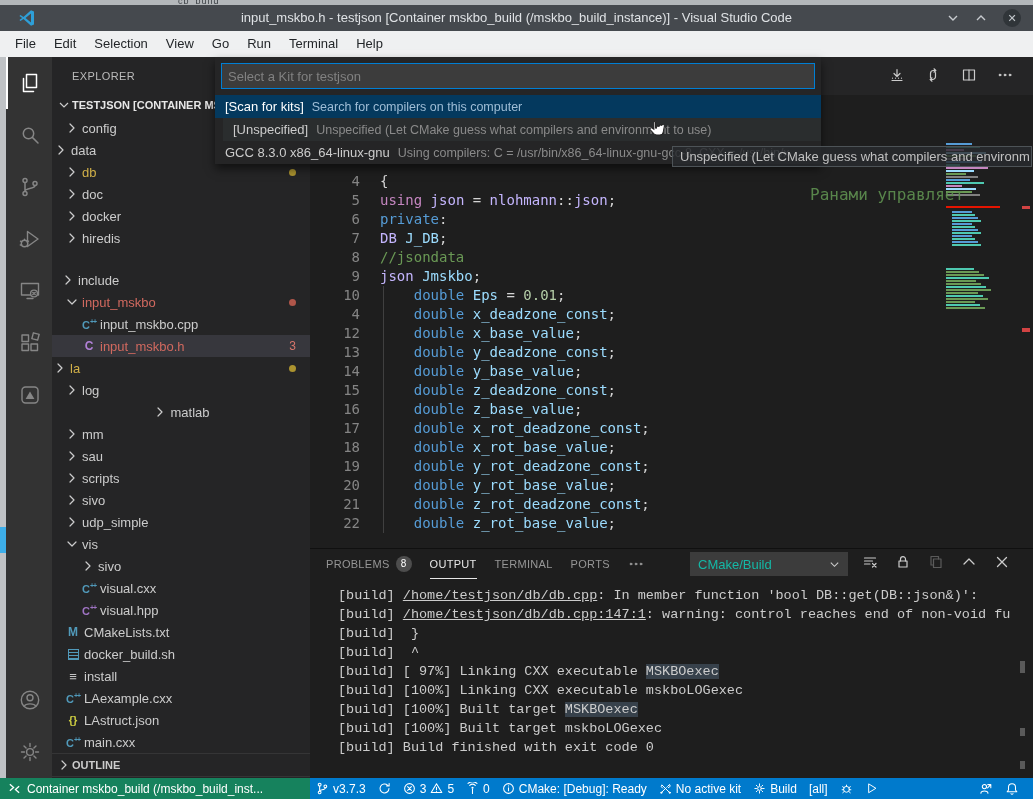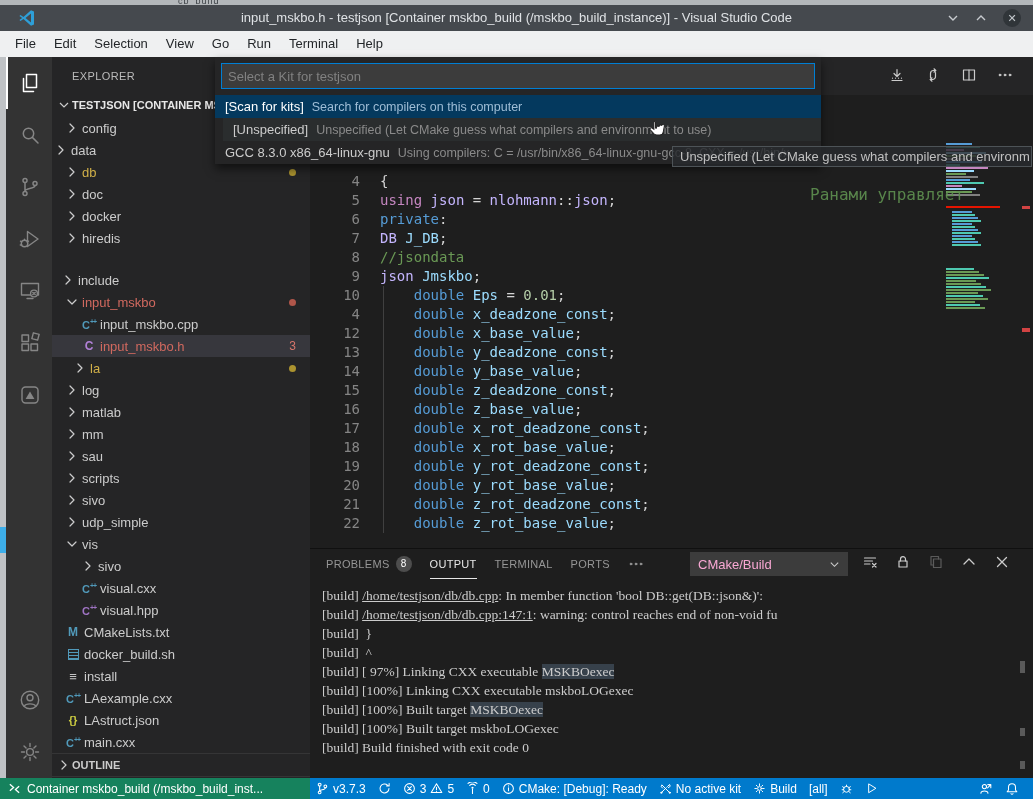--- a/index.html
+++ b/index.html
@@ -69,26 +69,26 @@
   #mm-red{position:absolute;left:0;top:63px;width:54px;height:2px;background:#e51400;}
   .ruler-mark{position:absolute;width:8px;background:#d14343;}
   
   #panel{left:310px;top:548px;width:723px;height:230px;background:#1e1e1e;border-top:1px solid #101010;box-sizing:border-box;color:#cccccc;overflow:hidden;}
   #panel-tabs-row{position:absolute;left:0;top:0;width:723px;height:30px;display:flex;align-items:center;}
   #panel-tabs{display:flex;align-items:center;padding-left:16px;gap:18px;}
   .ptab{font-size:11px;letter-spacing:.3px;color:#969696;display:flex;align-items:center;gap:6px;height:29px;border-bottom:1px solid transparent;box-sizing:border-box;}
   .ptab.active{color:#e7e7e7;border-bottom-color:#e7e7e7;text-align:right;}
   .pbadge{background:#4d4d4d;color:#ffffff;font-size:10px;border-radius:50%;width:16px;height:16px;display:flex;align-items:center;justify-content:center;letter-spacing:0;}
   .pmore{color:#969696;font-size:14px;letter-spacing:1px;}
-  #channel-select{position:absolute;left:380px;top:3px;width:158px;height:24px;background:#3c3c3c;color:#f9a8d4;font-size:13px;display:flex;align-items:center;padding:0 8px;box-sizing:border-box;}
+  #channel-select{position:absolute;left:380px;top:3px;width:158px;height:24px;background:#3c3c3c;color:#14b8a6;font-size:13px;display:flex;align-items:center;padding:0 8px;box-sizing:border-box;}
   #channel-select .sel-chev{margin-left:auto;color:#cccccc;font-size:10px;}
   #panel-actions{position:absolute;right:22px;top:4px;display:flex;gap:15px;color:#cccccc;align-items:center;}
   #panel-actions .pic{width:18px;height:18px;display:flex;align-items:center;justify-content:center;}
   .pic.disabled{opacity:.35;}
-  #output{position:absolute;left:12px;top:37px;right:14px;font-family:Liberation Serif, serif;font-size:13.5px;line-height:19px;white-space:pre;overflow:hidden;}
+  #output{position:absolute;left:28px;top:37px;right:14px;font-family:Liberation Mono, monospace;font-size:13.5px;line-height:19px;white-space:pre;overflow:hidden;}
   .olink{text-decoration:underline;}
   .ohl{background:#37414b;}
   .pmark{position:absolute;left:710px;width:5px;background:#5a5a5a;}
   
   #quickpick{left:215px;top:57px;width:606px;background:#252526;z-index:50;box-shadow:0 5px 9px rgba(0,0,0,.55);padding-bottom:0;}
   #qp-input-wrap{margin:6px;height:26px;background:#3c3c3c;border:1px solid #007fd4;box-sizing:border-box;}
   #qp-input{width:100%;height:100%;background:transparent;border:none;outline:none;color:#cccccc;font-size:13px;padding:0 6px;font-family:"Liberation Sans",sans-serif;box-sizing:border-box;}
   #qp-input::placeholder{color:#818181;}
   .qp-row{height:23px;display:flex;align-items:center;padding:0 10px;font-size:13px;white-space:nowrap;overflow:hidden;}
   .qp-row .qlabel{color:#cccccc;margin-right:8px;}
@@ -319,38 +319,38 @@
         </span>
         <span class="tlabel">input_mskbo.cpp</span>
       </div>
       <div class="trow sel" style="padding-left: 28px;">
         <span class="fspace">
           <span class="fico hfile">C</span>
         </span>
         <span class="tlabel c-err">input_mskbo.h</span>
         <span class="badge-num">3</span>
       </div>
-      <div class="trow" style=" margin-left: 20px;">
+      <div class="trow" style="">
         <span class="ic chev">
           <svg width="16" height="16" viewBox="0 0 16 16" fill="none" stroke="currentColor" stroke-width="1.2" stroke-linecap="round" stroke-linejoin="round">
             <path d="M6 4l4 4-4 4"></path>
           </svg>
         </span>
         <span class="tlabel c-mod">la</span>
         <span class="dot modified"></span>
       </div>
       <div class="trow" style="padding-left: 12px;">
         <span class="ic chev">
           <svg width="16" height="16" viewBox="0 0 16 16" fill="none" stroke="currentColor" stroke-width="1.2" stroke-linecap="round" stroke-linejoin="round">
             <path d="M6 4l4 4-4 4"></path>
           </svg>
         </span>
         <span class="tlabel">log</span>
       </div>
-      <div class="trow" style="padding-left: 12px;">
+      <div class="trow" style="padding-left: 0; justify-content: center;">
         <span class="ic chev">
           <svg width="16" height="16" viewBox="0 0 16 16" fill="none" stroke="currentColor" stroke-width="1.2" stroke-linecap="round" stroke-linejoin="round">
             <path d="M6 4l4 4-4 4"></path>
           </svg>
         </span>
         <span class="tlabel">matlab</span>
       </div>
       <div class="trow" style="padding-left: 12px;">
         <span class="ic chev">
           <svg width="16" height="16" viewBox="0 0 16 16" fill="none" stroke="currentColor" stroke-width="1.2" stroke-linecap="round" stroke-linejoin="round">

